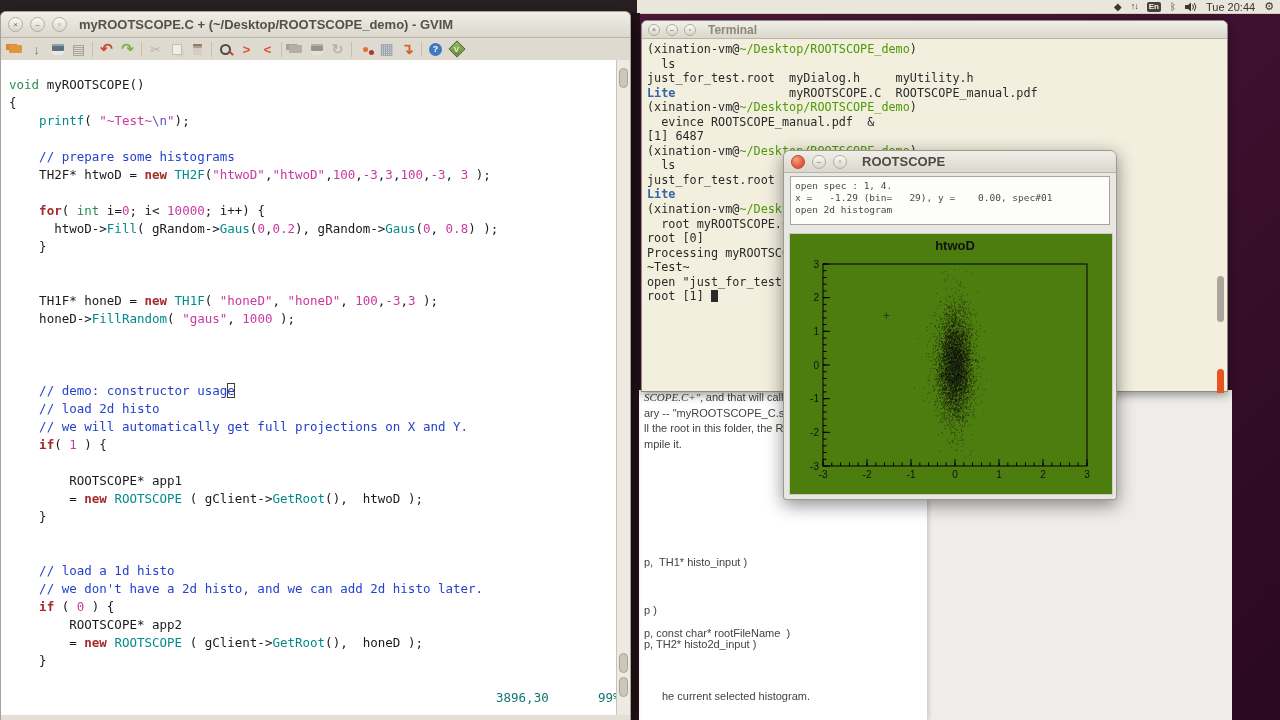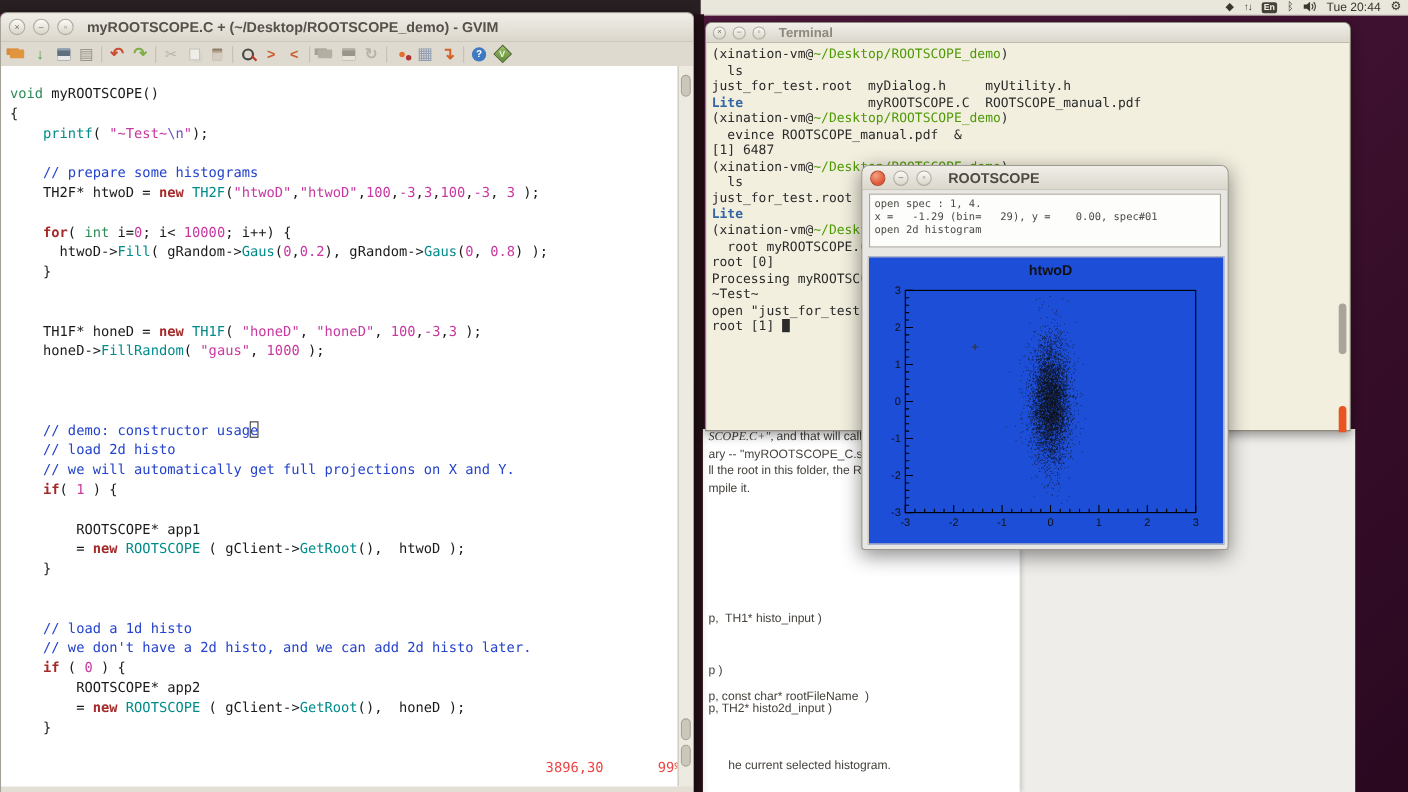--- a/index.html
+++ b/index.html
@@ -66,21 +66,21 @@
         border:1px solid #48632b;transform:rotate(45deg);}
   .icon-vim-logo::after{content:"V";position:absolute;color:#eef3e4;font-size:8px;font-weight:bold;}
 
   #gvim-text{position:absolute;left:0;top:48px;width:617px;height:655px;background:#ffffff;overflow:hidden;}
   #code{padding:16px 0 0 8px;font-family:"DejaVu Sans Mono",monospace;font-size:12.5px;line-height:18px;white-space:pre;}
   .cline{height:18px;white-space:pre;}
   .c-p{color:#1a1a1a;} .c-t{color:#2e8b57;font-weight:normal;} .c-k{color:#a52a2a;font-weight:bold;}
   .c-c{color:#2442cc;} .c-s{color:#c838a0;} .c-n{color:#c838a0;} .c-f{color:#008b8b;} .c-x{color:#6a4fc8;}
   .c-cur{color:#2442cc;outline:1px solid #3c3c3c;outline-offset:-1px;}
   #gvim-ruler{position:absolute;left:0;top:630px;width:100%;height:18px;
-        font-family:"DejaVu Sans Mono",monospace;font-size:12.5px;color:#ef4444;}
+        font-family:"DejaVu Sans Mono",monospace;font-size:12.5px;color:#0f766e;}
   #ruler-pos{position:absolute;left:495px;} #ruler-pct{position:absolute;left:597px;}
   #gvim-scrollbar{position:absolute;right:0;top:48px;width:14px;height:655px;background:#edeae1;border-left:1px solid #c8c4b8;box-sizing:border-box;}
   .sb-thumb{position:absolute;left:2px;width:9px;border-radius:5px;background:#cbc7bb;border:1px solid #a8a498;box-sizing:border-box;}
 
   
   #terminal{left:641px;top:20px;width:587px;height:372px;background:#f2efdf;border:1px solid #8f8b80;
         border-radius:6px 6px 0 0;box-shadow:0 3px 10px rgba(0,0,0,.4);box-sizing:border-box;}
   #terminal-titlebar{height:17px;border-radius:5px 5px 0 0;}
   #terminal-titlebar .wbtn{width:10px;height:10px;margin-left:6px;font-size:7px;}
   #terminal-titlebar .wtitle{font-size:12px;color:#8e897e;margin-left:12px;}
@@ -102,21 +102,21 @@
   
   #rootscope{left:783px;top:150px;width:334px;height:350px;background:#e9e7e3;border:1px solid #9d998e;
         border-radius:7px 7px 3px 3px;box-shadow:0 5px 18px rgba(0,0,0,.45);box-sizing:border-box;}
   #rootscope-titlebar{height:21px;border-radius:6px 6px 0 0;}
   #rootscope-titlebar .wbtn{width:12px;height:12px;margin-left:7px;}
   #rs-close{background:radial-gradient(circle at 35% 30%,#f4a383,#e25a3c 65%);border:1px solid #b4492e;color:#7e2c17;}
   #rootscope-titlebar .wtitle{font-size:13px;color:#4f4b44;margin-left:15px;}
   #rs-log{position:absolute;left:6px;top:25px;width:320px;height:49px;background:#fdfdfc;border:1px solid #a9a59b;
         box-sizing:border-box;font-family:"DejaVu Sans Mono",monospace;font-size:9.5px;line-height:12px;
         color:#4a4a44;padding:3px 4px;white-space:pre;}
-  #rs-canvas{position:absolute;left:5px;top:82px;width:324px;height:262px;background:#1d4ed8;border:1px solid #cfccc4;box-sizing:border-box;}
+  #rs-canvas{position:absolute;left:5px;top:82px;width:324px;height:262px;background:#4d7c0f;border:1px solid #cfccc4;box-sizing:border-box;}
 </style>
 </head>
 <body>
 
 <div class="abs" id="panel-left"></div>
 <div class="abs" id="panel-right">
   <div id="indicators">
     <span class="glyph">◆</span>
     <span class="glyph" style="font-size:9px;letter-spacing:-1px;">↑↓</span>
     <span id="en-badge">En</span>

